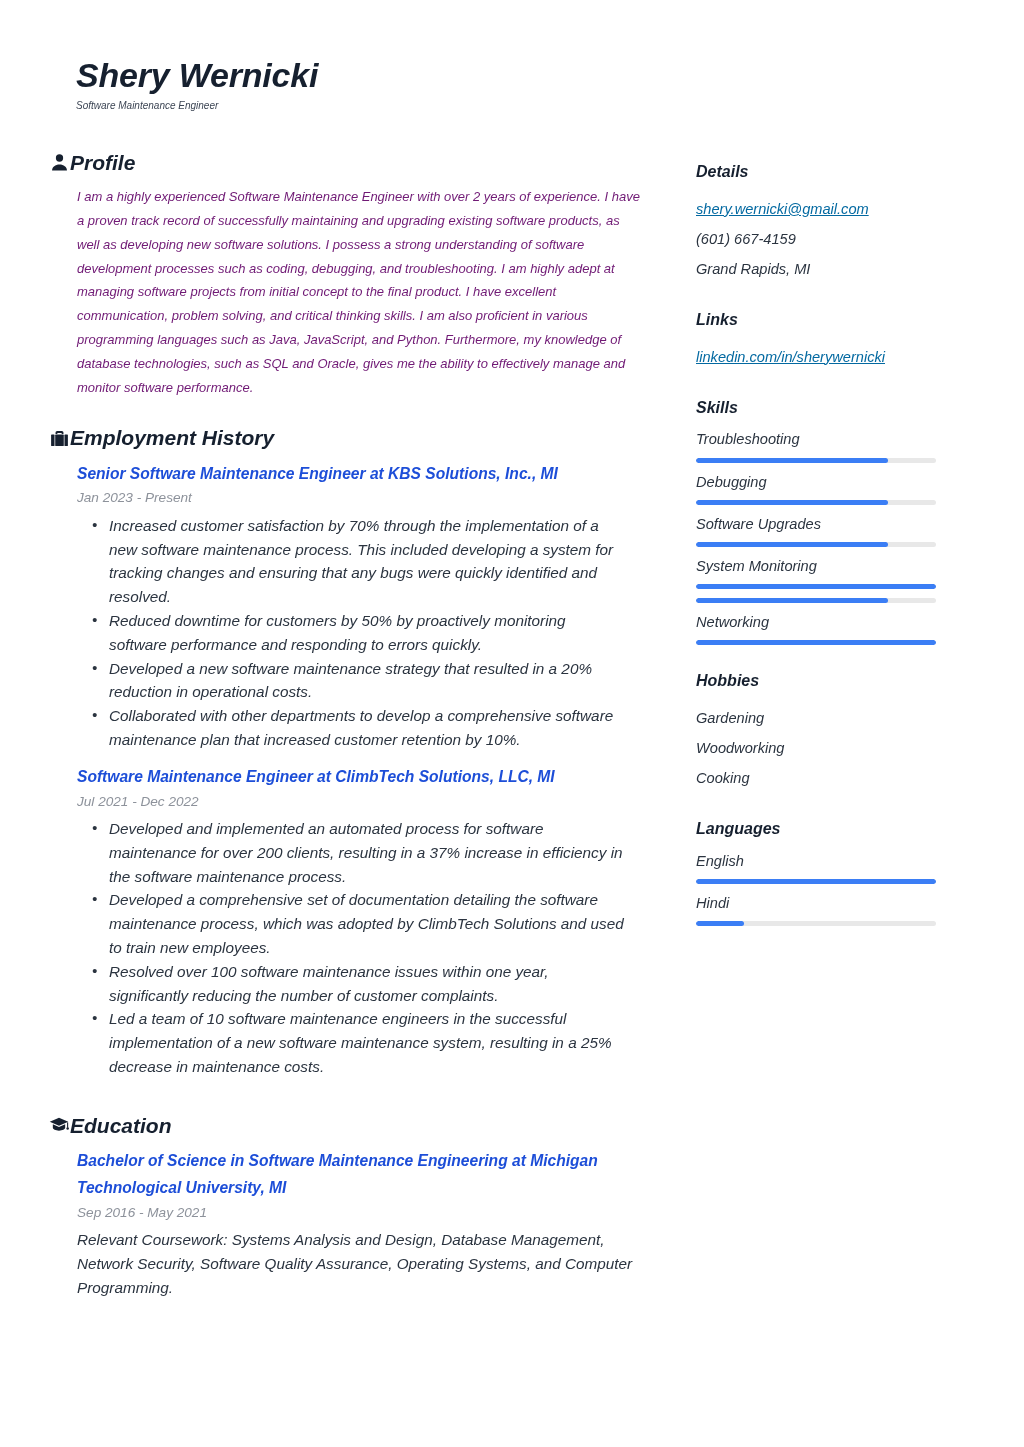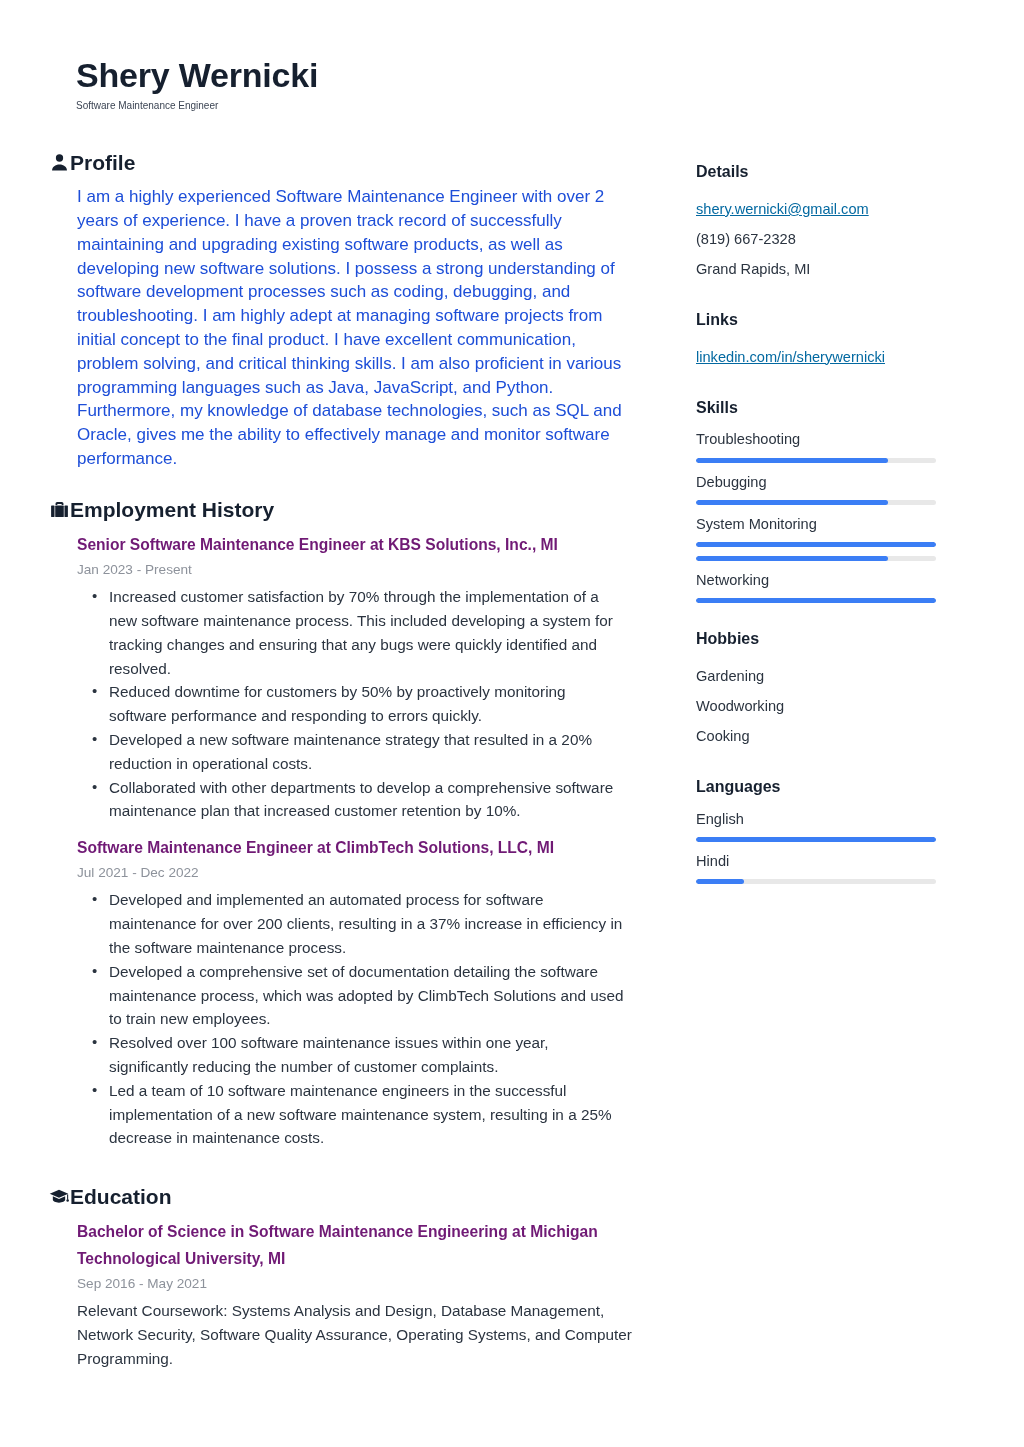--- a/index.html
+++ b/index.html
@@ -17,20 +17,21 @@
     position: relative;
     overflow: hidden;
   }
 
   .page {
     width: 1024px;
     height: 1435px;
     background: #ffffff;
     padding: 0;
     position: relative;
+    font-style: italic;
   }
 
   
   .header {
     padding: 56px 64px 0 76px;
   }
   .name {
     font-size: 34px;
     font-weight: bold;
     letter-spacing: -0.2px;
@@ -86,32 +87,32 @@
     color: #16202f;
     line-height: 1.2;
   }
 
   .section { margin-bottom: 26px; }
   .section.employment { margin-bottom: 34px; }
 
   .indent { padding-left: 29px; }
 
   .para {
-    font-size: 17px;
+    font-size: 13px;
     line-height: 23.8px;
-    color: #1d4ed8;
+    color: #701a75;
   }
 
   
   .entry { margin-bottom: 4px; }
   .entry + .entry { margin-top: 12px; }
   .entry-title {
     font-size: 15.6px;
     font-weight: bold;
-    color: #701a75;
+    color: #1d4ed8;
     line-height: 1.72;
   }
   .entry-date {
     font-size: 13.6px;
     color: #8d929b;
     line-height: 1.5;
     margin-top: 1px;
   }
   .entry-desc {
     font-size: 15.3px;
@@ -280,40 +281,46 @@
         </div>
       </div>
 
     </div>
 
     <div class="col-side">
 
       <div class="side-block">
         <div class="side-title">Details</div>
         <a class="side-link">shery.wernicki@gmail.com</a>
-        <div class="side-line">(819) 667-2328</div>
+        <div class="side-line">(601) 667-4159</div>
         <div class="side-line">Grand Rapids, MI</div>
       </div>
 
       <div class="side-block">
         <div class="side-title">Links</div>
         <a class="side-link">linkedin.com/in/sherywernicki</a>
       </div>
 
       <div class="side-block">
         <div class="side-title">Skills</div>
 
         <div class="skill-row">
           <div class="skill-name">Troubleshooting</div>
           <div class="bar-track">
             <div class="bar-fill" style="width: 80%;"></div>
           </div>
         </div>
         <div class="skill-row">
           <div class="skill-name">Debugging</div>
+          <div class="bar-track">
+            <div class="bar-fill" style="width: 80%;"></div>
+          </div>
+        </div>
+        <div class="skill-row">
+          <div class="skill-name">Software Upgrades</div>
           <div class="bar-track">
             <div class="bar-fill" style="width: 80%;"></div>
           </div>
         </div>
         <div class="skill-row">
           <div class="skill-name">System Monitoring</div>
           <div class="bar-track">
             <div class="bar-fill" style="width: 100%;"></div>
           </div>
         </div>

